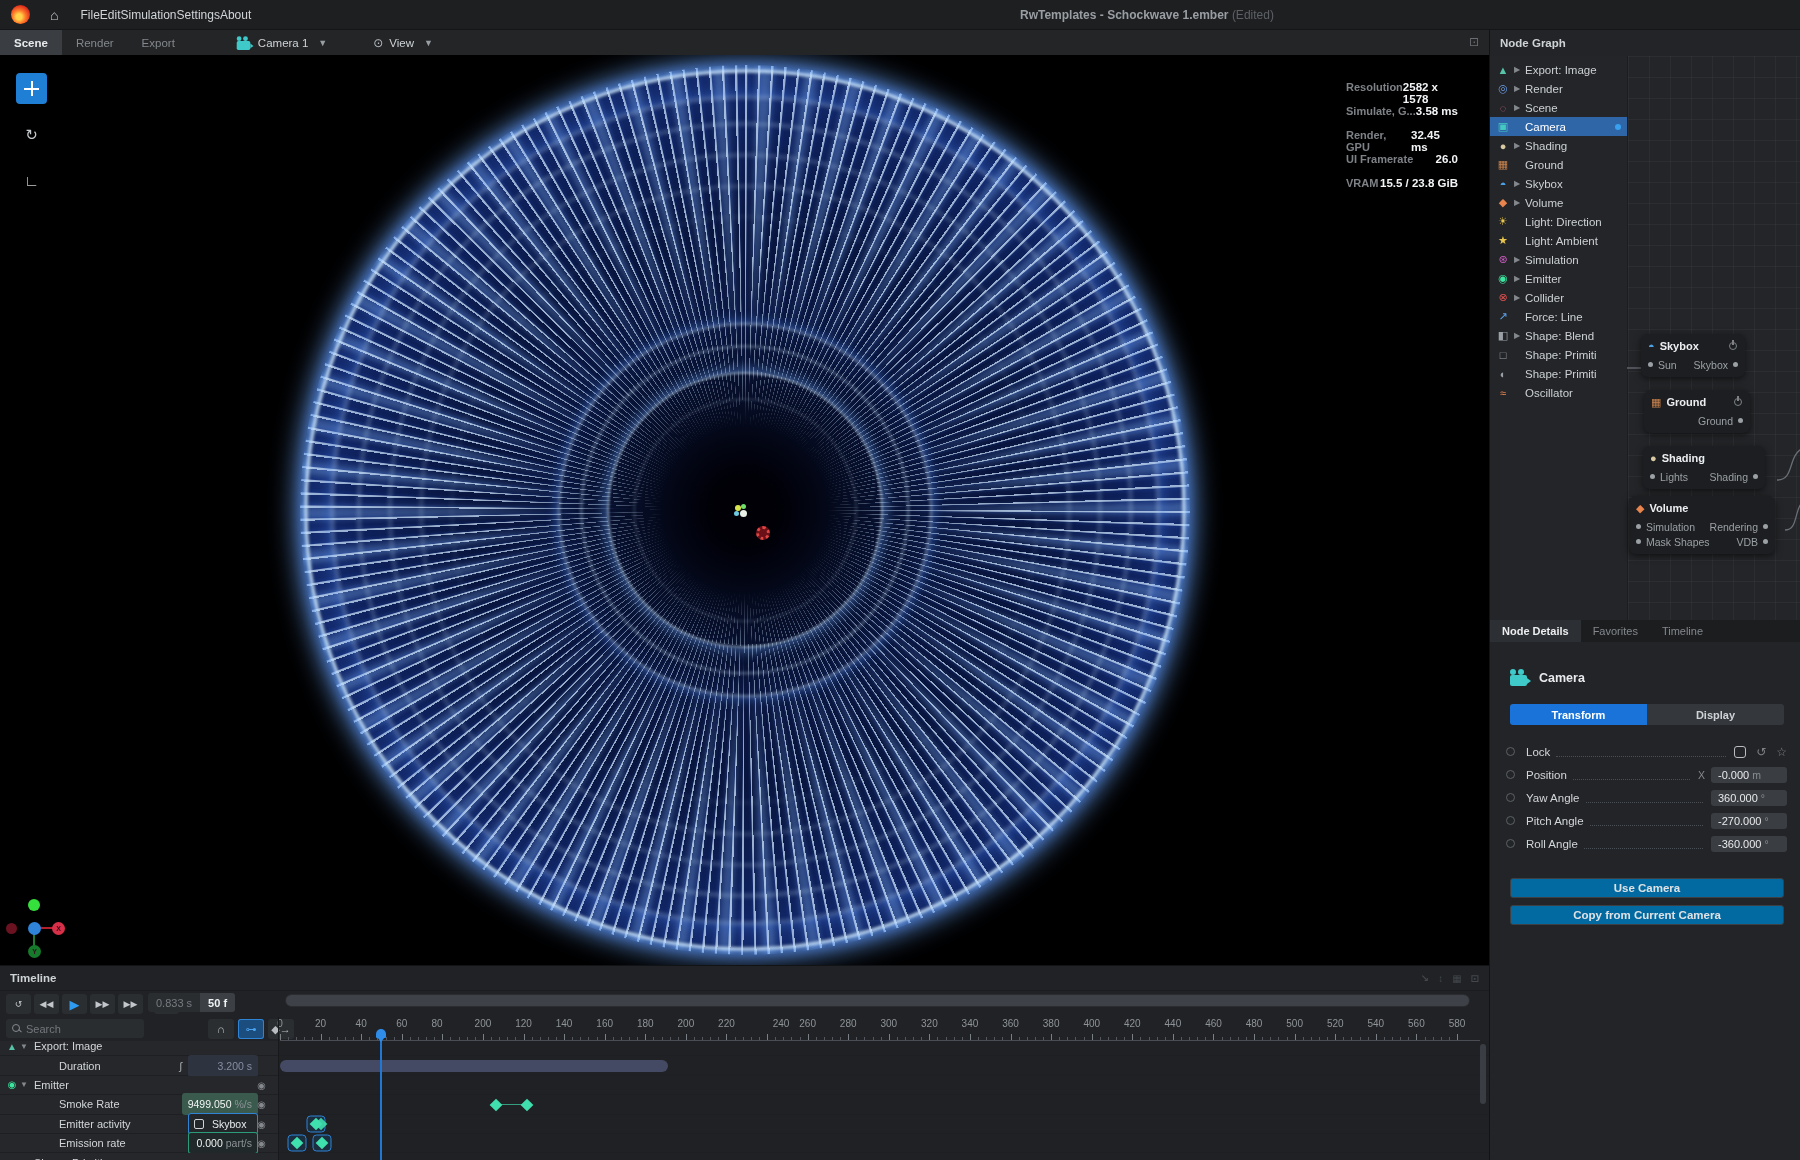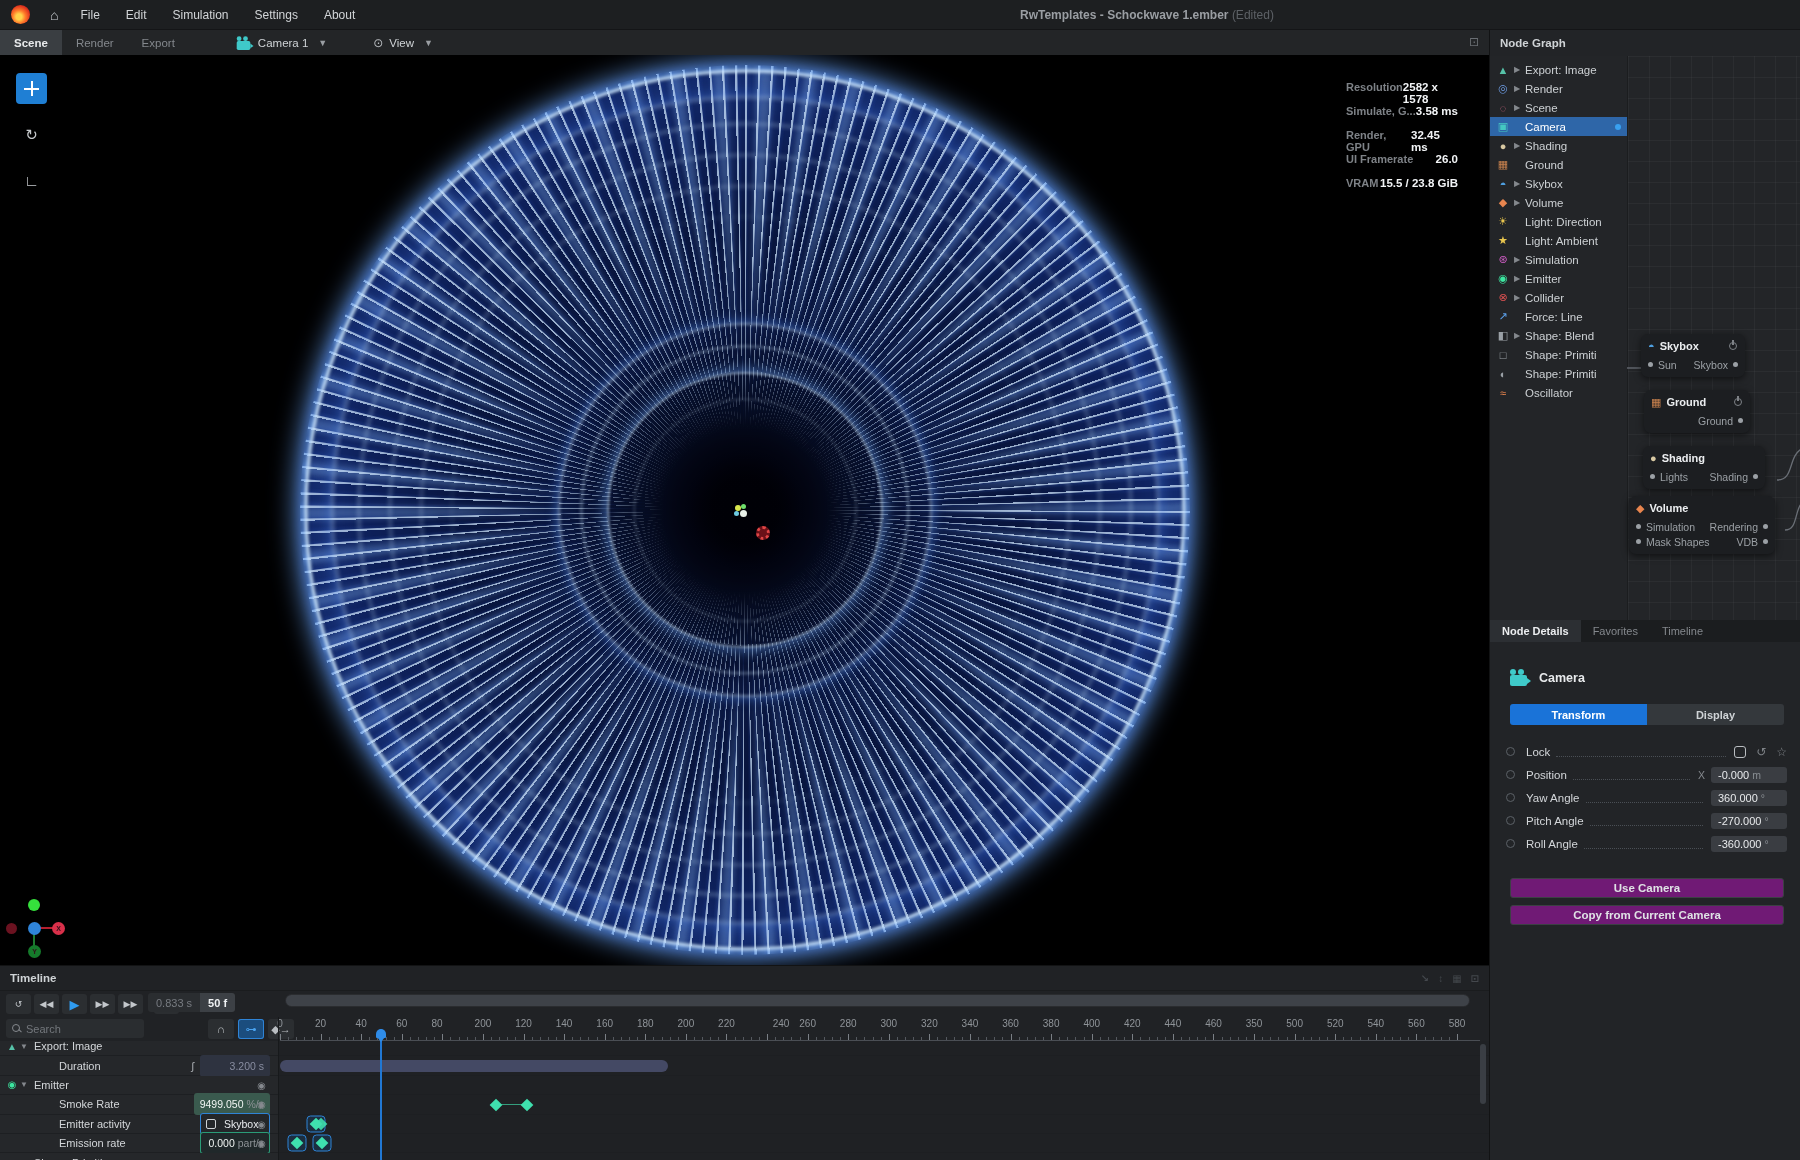--- a/index.html
+++ b/index.html
@@ -6,21 +6,21 @@
   html,body { width:1800px; height:1160px; overflow:hidden; background:#141516;
               font-family:"Liberation Sans","DejaVu Sans",sans-serif; color:#d6d9dc; }
   .app { position:relative; width:1800px; height:1160px; background:#1d1f21; }
 
   
   .menubar { position:absolute; left:0; top:0; width:1800px; height:30px; background:#1d1f21;
              display:flex; align-items:center; border-bottom:1px solid #141517; z-index:30; }
   .logo { width:19px; height:19px; border-radius:50%; margin-left:11px;
           background:radial-gradient(circle at 42% 62%, #ffd24a 0 18%, #ff7a2a 40%, #e0331e 68%, #7e1a14 100%); }
   .home-glyph { color:#c9cdd1; font-size:14px; margin-left:20px; }
-  .menus { display:flex; gap:26px; margin-left:22px; }
+  .menus { display:flex; margin-left:22px; }
   .menu-item { font-size:12px; color:#d2d5d8; cursor:default; }
   .win-title { position:absolute; left:1020px; top:8px; font-size:12px; color:#9a9ea3; font-weight:bold; }
   .win-title .edited { color:#5d6166; font-weight:normal; }
 
   
   .left-col  { position:absolute; left:0; top:30px; width:1489px; height:1130px; }
   .right-col { position:absolute; left:1489px; top:30px; width:311px; height:1130px;
                background:#222427; border-left:1px solid #121314; }
 
   
@@ -123,21 +123,21 @@
   .tracks-inner { margin-top:-4px; }
   .trow { position:relative; height:19.4px; width:1489px; border-bottom:1px solid #1d1f22; }
   .trow-label { position:absolute; left:0; top:0; width:278px; height:100%; background:#25272a;
                 display:flex; align-items:center; font-size:11px; color:#d3d6d9; }
   .trow-lane  { position:absolute; left:279px; top:0; right:0; height:100%; background:#1f2124; }
   .tick-chip { width:12px; text-align:center; margin-left:6px; font-size:10px; }
   .t-arrow { width:12px; font-size:8px; color:#84888d; text-align:center; }
   .t-label { margin-left:4px; white-space:nowrap; }
   .t-label.child { margin-left:47px;padding-left:12px; }
   .t-curve { margin-left:auto; color:#a8acb0; font-size:11px; margin-right:6px; }
-  .t-field { margin-left:auto; margin-right:8px; min-width:70px; height:22px; border-radius:3px; padding:0 6px;
+  .t-field { margin-left:auto; margin-right:20px; min-width:70px; height:22px; border-radius:3px; padding:0 6px;
              display:flex; align-items:center; justify-content:flex-end; font-size:10.5px; gap:3px; }
   .t-field.after-curve { margin-left:0; }
   .t-unit { color:#8d9296; }
   .f-dim   { background:#2e3340; color:#888da0; }
   .f-green { background:#3a5a4e; color:#f0f4f2; }
   .f-tealb { background:#20282a; color:#eef2f0; box-shadow:inset 0 0 0 1px #2a9c78; }
   .f-check { background:#24272a; color:#e8ebee; box-shadow:inset 0 0 0 1px #2f84d6; justify-content:flex-start; }
   .cbx { width:10px; height:10px; border:1.3px solid #cfd3d6; border-radius:2px; margin-right:5px; }
   .t-eye { position:absolute; right:12px; top:50%; transform:translateY(-50%); color:#85898e; font-size:10px; }
   .t-vline { position:absolute; left:278px; top:0; width:1px; height:100%; background:#17191b; }
@@ -206,21 +206,21 @@
   .p-radio { width:9px; height:9px; border:1.3px solid #5c6167; border-radius:50%; flex:none; }
   .p-label { margin-left:11px; font-size:11.5px; color:#d3d6d9; white-space:nowrap; }
   .p-leader { flex:1; border-bottom:1px dotted #4a4f55; margin:0 8px 0 6px; height:1px; align-self:center; margin-top:9px; }
   .p-axis { font-size:10.5px; color:#85898e; margin-right:6px; }
   .p-field { min-width:76px; height:16px; background:#3a3d42; border-radius:3px; padding:0 7px; display:flex;
              align-items:center; font-size:11px; color:#e8eaec; gap:3px; }
   .p-unit { color:#888d92; font-size:10.5px; }
   .p-check { width:12px; height:12px; border:1.4px solid #b9bdc1; border-radius:3px; }
   .p-ic { color:#7e8287; font-size:12px; margin-left:10px; }
   .nd-actions { position:absolute; left:20px; top:236px; width:274px; }
-  .nd-btn { width:100%; height:20px; margin-bottom:7px; background:#701a75; border:1px solid #3c4044;
+  .nd-btn { width:100%; height:20px; margin-bottom:7px; background:#0369a1; border:1px solid #3c4044;
             border-radius:3px; color:#dfe2e5; font-size:11.5px; font-weight:bold; display:flex; align-items:center;
             justify-content:center; }
 </style>
 </head>
 <body>
 
 <div class="app">
 
   <header class="menubar">
     <div class="logo"></div>
@@ -511,21 +511,21 @@
           <div class="min" style="left: 909.131px;"></div>
           <div class="min" style="left: 917.248px;"></div>
           <div class="min" style="left: 925.366px;"></div>
           <div class="maj" style="left: 933.483px;"></div>
           <span class="rlab" style="left: 933.483px;">460</span>
           <div class="min" style="left: 941.6px;"></div>
           <div class="min" style="left: 949.717px;"></div>
           <div class="min" style="left: 957.834px;"></div>
           <div class="min" style="left: 965.952px;"></div>
           <div class="maj" style="left: 974.069px;"></div>
-          <span class="rlab" style="left: 974.069px;">350</span>
+          <span class="rlab" style="left: 974.069px;">480</span>
           <div class="min" style="left: 982.186px;"></div>
           <div class="min" style="left: 990.303px;"></div>
           <div class="min" style="left: 998.421px;"></div>
           <div class="min" style="left: 1006.54px;"></div>
           <div class="maj" style="left: 1014.66px;"></div>
           <span class="rlab" style="left: 1014.66px;">500</span>
           <div class="min" style="left: 1022.77px;"></div>
           <div class="min" style="left: 1030.89px;"></div>
           <div class="min" style="left: 1039.01px;"></div>
           <div class="min" style="left: 1047.12px;"></div>

